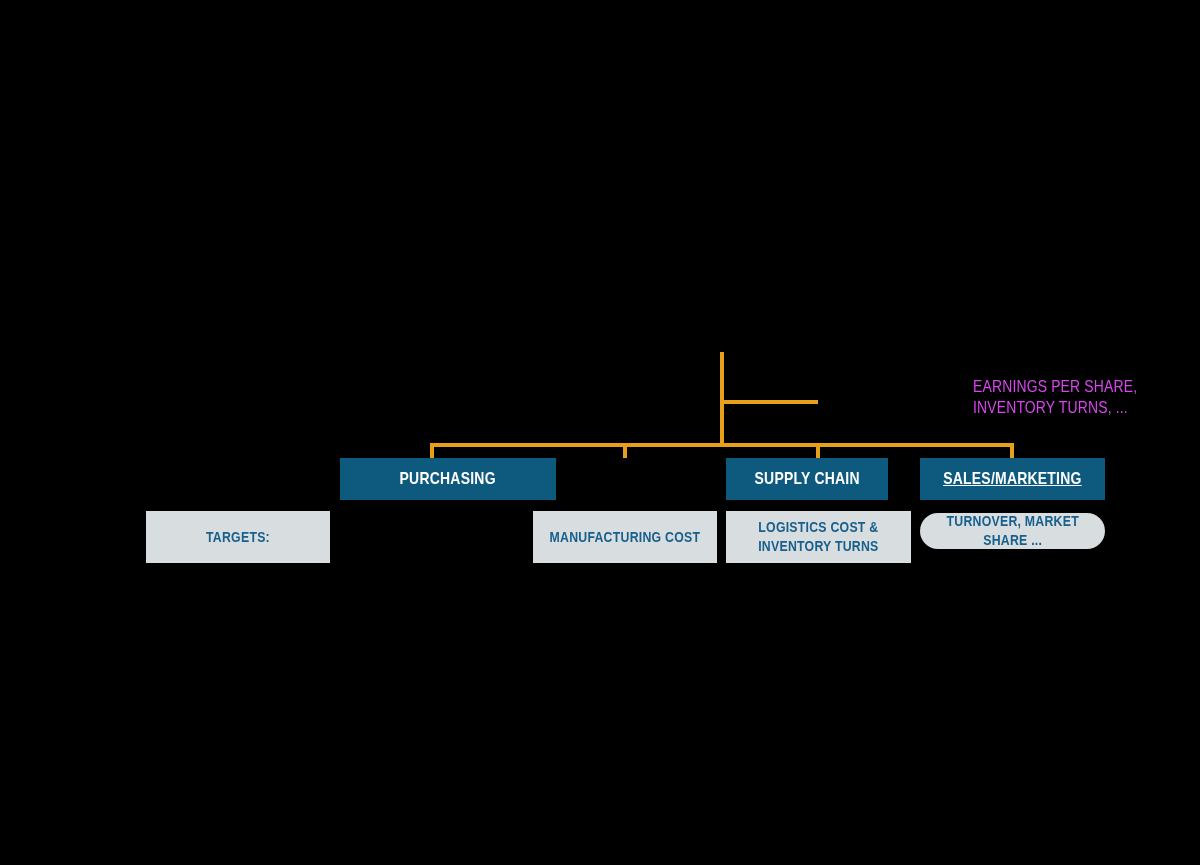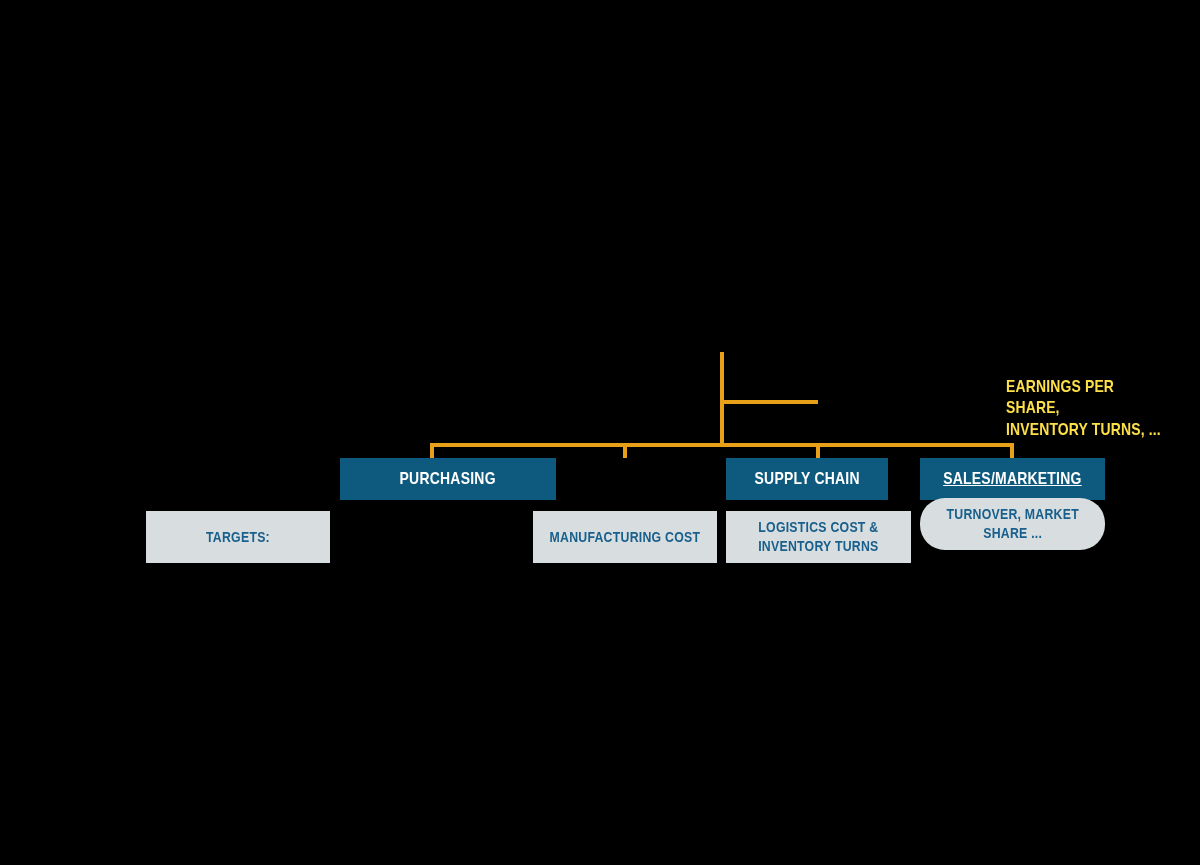--- a/index.html
+++ b/index.html
@@ -42,45 +42,45 @@
     white-space: pre-line;
     letter-spacing: 0.3px;
     line-height: 1.25;
   }
   .conn {
     position: absolute;
     background: #E8A018;
   }
   .annotation {
     position: absolute;
-    left: 1006px;
+    left: 973px;
     top: 376px;
-    color: #fde047;
-    font-weight: bold;
+    color: #d946ef;
+    font-weight: normal;
     font-size: 17px;
     line-height: 22px;
   }
   .annotation .cond {
     transform-origin: 0 0;
     text-align: left;
     letter-spacing: 0.2px;
   }
   
   .ceo            { left: 629px; top: 311px; width: 187px; height: 42px; }
   .cfo            { left: 818px; top: 378px; width: 185px; height: 43px; }
   .dept-0         { left: 340px; top: 458px; width: 216px; height: 42px; }
   .dept-1         { left: 533px; top: 458px; width: 184px; height: 42px; }
   .dept-2         { left: 726px; top: 458px; width: 162px; height: 42px; }
   .dept-3         { left: 920px; top: 458px; width: 185px; height: 42px; text-decoration: underline; }
   
   .targets-label  { left: 146px; top: 511px; width: 184px; height: 52px; }
   .target-0       { left: 340px; top: 511px; width: 184px; height: 52px; }
   .target-1       { left: 533px; top: 511px; width: 184px; height: 52px; }
   .target-2       { left: 726px; top: 511px; width: 185px; height: 52px; }
-  .target-3       { left: 920px; top: 498px; width: 185px; height: 52px; border-radius: 25px; }
+  .target-3       { left: 920px; top: 513px; width: 185px; height: 36px; border-radius: 25px; }
   
   .conn-ceo-v     { left: 720px; top: 352px; width: 4px;   height: 95px; }
   .conn-cfo-h     { left: 722px; top: 400px; width: 96px;  height: 4px;  }
   .conn-bus       { left: 430px; top: 443px; width: 584px; height: 4px;  }
   .conn-drop-0    { left: 430px; top: 445px; width: 4px;   height: 13px; }
   .conn-drop-1    { left: 623px; top: 445px; width: 4px;   height: 13px; }
   .conn-drop-2    { left: 816px; top: 445px; width: 4px;   height: 13px; }
   .conn-drop-3    { left: 1010px;top: 445px; width: 4px;   height: 13px; }
 </style>
 </head>

